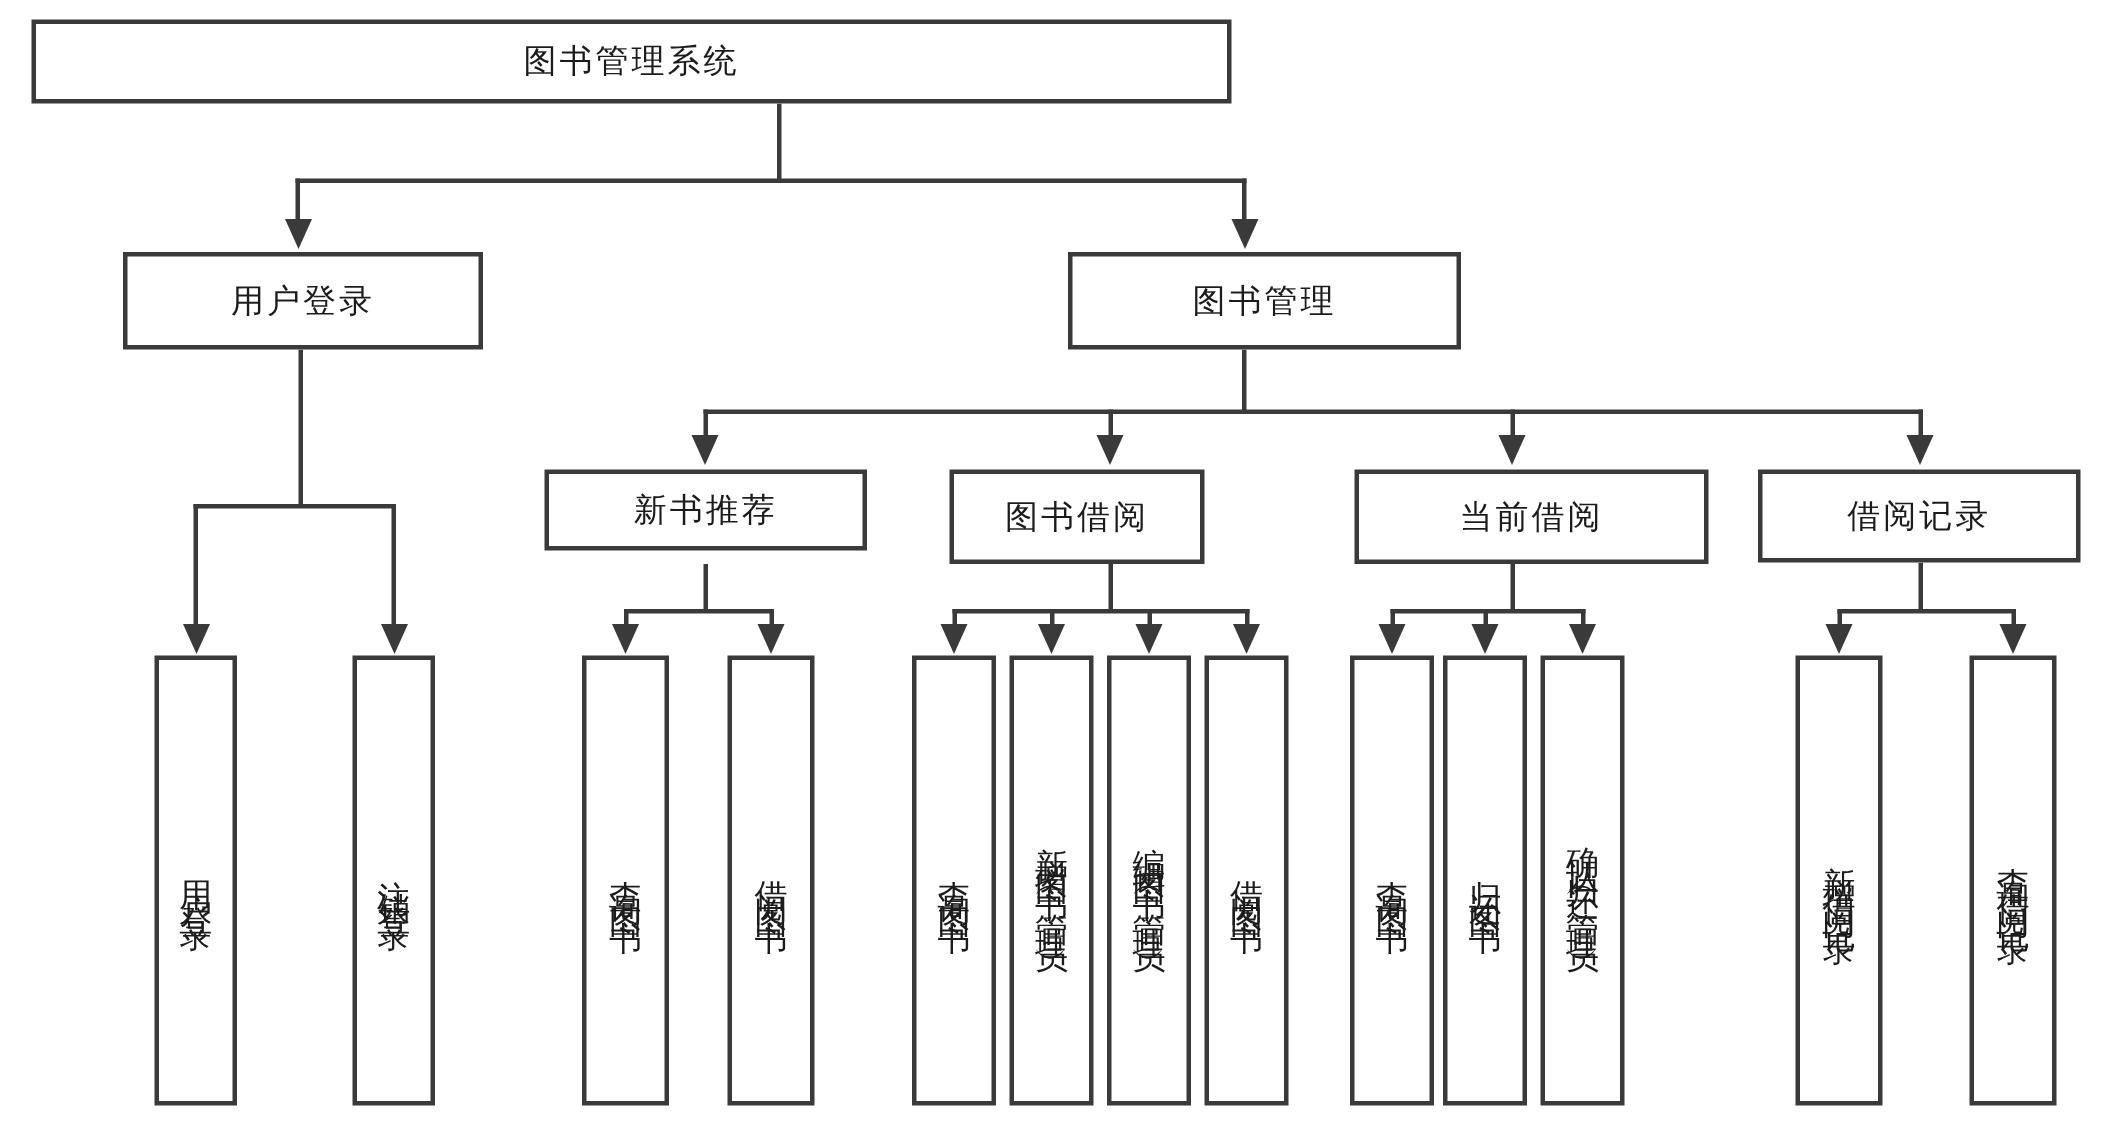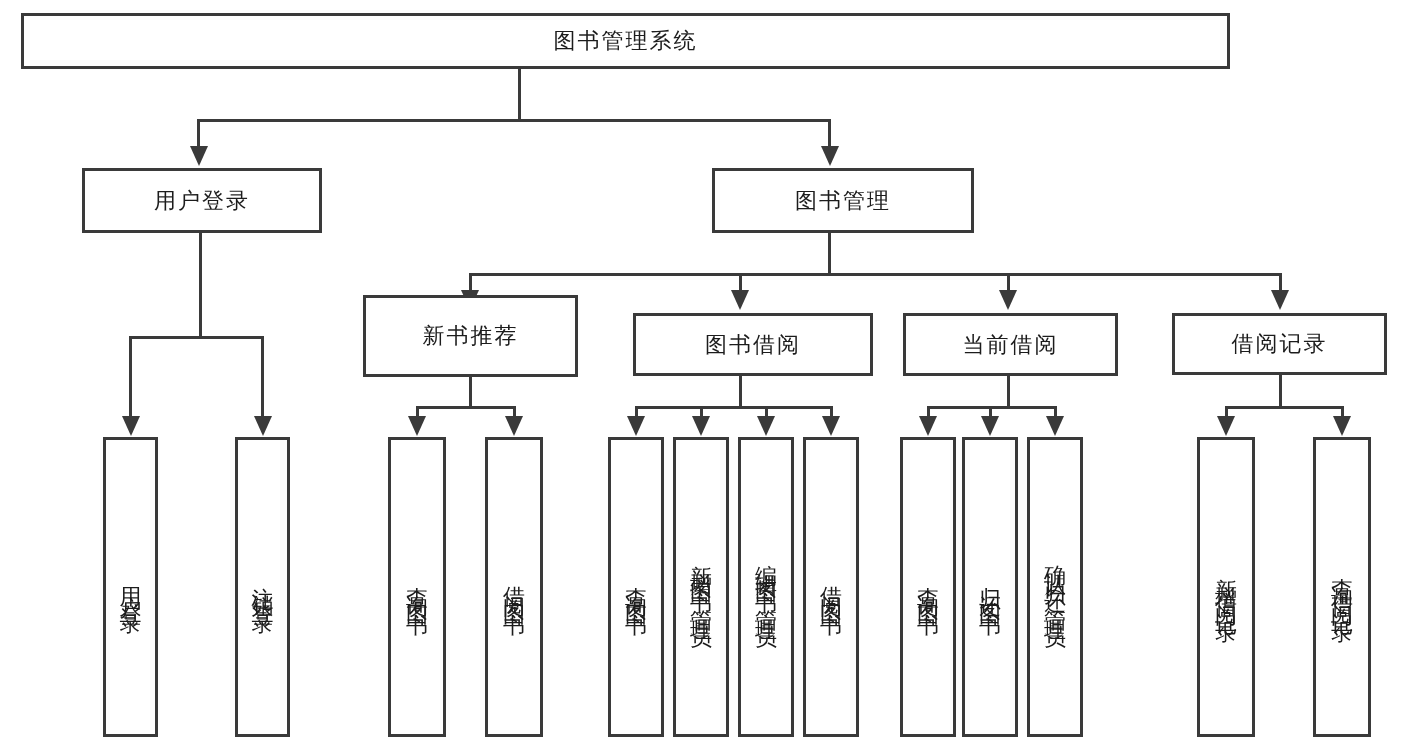--- a/index.html
+++ b/index.html
@@ -112,38 +112,38 @@
   <div class="line" style="left:1054px;top:406px;width:3px;height:12px;"></div>
   <div class="arrow" style="left:1046px;top:416px;"></div>
 
   <div class="line" style="left:1279px;top:375px;width:3px;height:33px;"></div>
   <div class="line" style="left:1225px;top:406px;width:119px;height:3px;"></div>
   <div class="line" style="left:1225px;top:406px;width:3px;height:12px;"></div>
   <div class="arrow" style="left:1217px;top:416px;"></div>
   <div class="line" style="left:1341px;top:406px;width:3px;height:12px;"></div>
   <div class="arrow" style="left:1333px;top:416px;"></div>
 
-  <div class="box" style="left:21px;top:13px;width:1209px;height:56px;">
+  <div class="box" style="left:21px;top:13px;width:800px;height:56px;">
     <span class="hlabel">图书管理系统</span>
   </div>
 
   <div class="box" style="left:82px;top:168px;width:240px;height:65px;">
     <span class="hlabel">用户登录</span>
   </div>
   <div class="box" style="left:712px;top:168px;width:262px;height:65px;">
     <span class="hlabel">图书管理</span>
   </div>
 
-  <div class="box" style="left:363px;top:295px;width:215px;height:82px;font-family:Liberation Mono, monospace;">
+  <div class="box" style="left:363px;top:313px;width:215px;height:54px;font-family:Liberation Mono, monospace;">
     <span class="hlabel">新书推荐</span>
   </div>
-  <div class="box" style="left:633px;top:313px;width:240px;height:63px;">
+  <div class="box" style="left:633px;top:313px;width:170px;height:63px;">
     <span class="hlabel">图书借阅</span>
   </div>
-  <div class="box" style="left:903px;top:313px;width:215px;height:63px;align-items:center;">
+  <div class="box" style="left:903px;top:313px;width:236px;height:63px;align-items:center;">
     <span class="hlabel">当前借阅</span>
   </div>
   <div class="box" style="left:1172px;top:313px;width:215px;height:62px;">
     <span class="hlabel">借阅记录</span>
   </div>
 
   <div class="box" style="left:103px;top:437px;width:55px;height:300px;">
     <span class="vlabel">用户登录</span>
   </div>
   <div class="box" style="left:235px;top:437px;width:55px;height:300px;">

